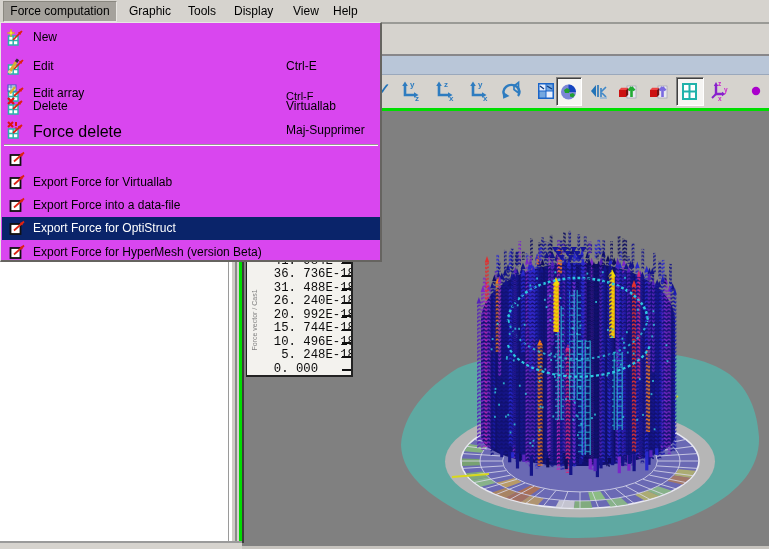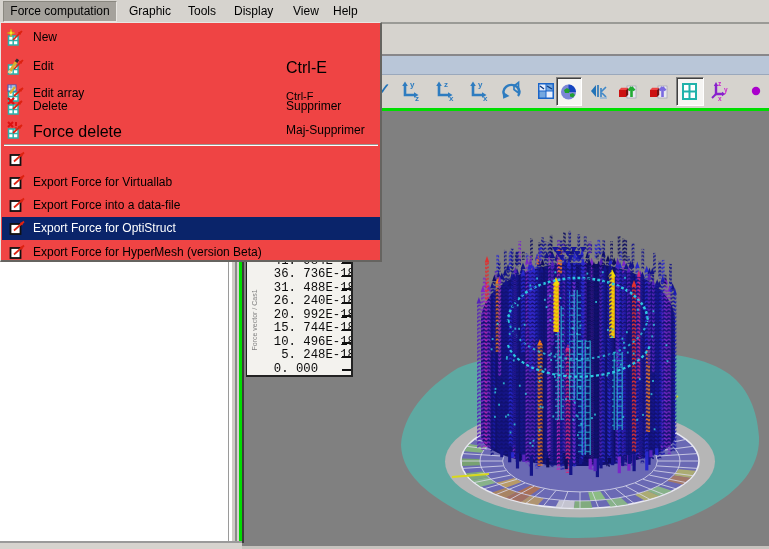--- a/index.html
+++ b/index.html
@@ -630,21 +630,21 @@
   </div>
 <div class="abs" style="left:242px;top:546px;width:527px;height:3px;background:#c6c3be"></div>
 <div style="position:absolute;left:0;top:0;width:769px;height:22px;background:#d6d3ce;font-size:12px;color:#000">
     <div style="position:absolute;left:3px;top:1px;width:114px;height:21px;background:#a5a29c;border:1px solid;border-color:#8a8880 #e8e6e2 #e8e6e2 #8a8880;box-sizing:border-box;text-align:center;line-height:19px">Force computation</div>
     <div style="position:absolute;left:129px;top:4px">Graphic</div>
     <div style="position:absolute;left:188px;top:4px">Tools</div>
     <div style="position:absolute;left:234px;top:4px">Display</div>
     <div style="position:absolute;left:293px;top:4px">View</div>
     <div style="position:absolute;left:333px;top:4px">Help</div>
   </div>
-<div style="position:absolute;left:0px;top:22px;width:382px;height:240px;background:#ef4444;border-top:1px solid #e8e6e2;border-left:1px solid #e8e6e2;border-right:2px solid #666460;border-bottom:2px solid #666460;box-sizing:border-box;">
+<div style="position:absolute;left:0px;top:22px;width:382px;height:240px;background:#d946ef;border-top:1px solid #e8e6e2;border-left:1px solid #e8e6e2;border-right:2px solid #666460;border-bottom:2px solid #666460;box-sizing:border-box;">
     <div style="position:absolute;left:1px;top:3px;width:378px;height:23px;">
       <div style="position:absolute;left:5px;top:2px"><svg width="18" height="18" viewBox="0 0 18 18" style="">
           <rect x="1.5" y="8" width="9.5" height="9" fill="#ffffff" stroke="#2ab4ac" stroke-width="1.5"></rect>
           <path d="M6.2,8 L6.2,17 M1.5,12.5 L11,12.5" stroke="#2ab4ac" stroke-width="1.5"></path>
           <path d="M6.0,12.0 L15.0,3.0" stroke="#dd2211" stroke-width="1.7" fill="none"></path>
           <path d="M15.0,3.0 L13.4,7.1 L10.9,4.6 Z" fill="#dd2211"></path>
           <path d="M4,1 L5,4.2 L8,5 L5,5.8 L4,9 L3,5.8 L0.2,5 L3,4.2 Z" fill="#f8ee30" stroke="#c8a800" stroke-width="0.5"></path>
         </svg></div>
       <div style="position:absolute;left:31px;top:4px;font-size:12px">New</div>
     </div>
@@ -652,21 +652,21 @@
       <div style="position:absolute;left:5px;top:2px"><svg width="18" height="18" viewBox="0 0 18 18" style="">
           <rect x="1.5" y="8" width="9.5" height="9" fill="#ffffff" stroke="#2ab4ac" stroke-width="1.5"></rect>
           <path d="M6.2,8 L6.2,17 M1.5,12.5 L11,12.5" stroke="#2ab4ac" stroke-width="1.5"></path>
           <path d="M7.0,12.0 L16.0,3.0" stroke="#dd2211" stroke-width="1.7" fill="none"></path>
           <path d="M16.0,3.0 L14.4,7.1 L11.9,4.6 Z" fill="#dd2211"></path>
           <path d="M2,16 L9,5" stroke="#d8b030" stroke-width="3"></path>
           <path d="M9,5 L11,2.4" stroke="#303030" stroke-width="3"></path>
           <path d="M2,16 L3.4,13.8" stroke="#f0d8a0" stroke-width="3"></path>
         </svg></div>
       <div style="position:absolute;left:31px;top:4px;font-size:12px">Edit</div>
-      <div style="position:absolute;left:284px;top:4px;font-size:16px">Ctrl-E</div>
+      <div style="position:absolute;left:284px;top:4px;font-size:12px">Ctrl-E</div>
     </div>
     <div style="position:absolute;left:1px;top:49px;width:378px;height:23px;margin-top:10px;">
       <div style="position:absolute;left:5px;top:2px"><svg width="18" height="18" viewBox="0 0 18 18" style="">
           <rect x="1.5" y="8" width="9.5" height="9" fill="#ffffff" stroke="#2ab4ac" stroke-width="1.5"></rect>
           <path d="M6.2,8 L6.2,17 M1.5,12.5 L11,12.5" stroke="#2ab4ac" stroke-width="1.5"></path>
           <path d="M7.0,12.0 L16.0,4.0" stroke="#dd2211" stroke-width="1.7" fill="none"></path>
           <path d="M16.0,4.0 L14.2,8.0 L11.8,5.3 Z" fill="#dd2211"></path>
           <rect x="1" y="1" width="8" height="6" fill="#fff" stroke="#3060c0" stroke-width="1"></rect>
           <path d="M1,3 h8 M4,1 v6" stroke="#3060c0" stroke-width="0.8"></path>
           <path d="M3,9.5 L8,3" stroke="#d8b030" stroke-width="2.4"></path>
@@ -676,21 +676,21 @@
     </div>
     <div style="position:absolute;left:1px;top:72px;width:378px;height:23px;">
       <div style="position:absolute;left:5px;top:2px"><svg width="18" height="18" viewBox="0 0 18 18" style="">
           <rect x="1.5" y="8" width="9.5" height="9" fill="#ffffff" stroke="#2ab4ac" stroke-width="1.5"></rect>
           <path d="M6.2,8 L6.2,17 M1.5,12.5 L11,12.5" stroke="#2ab4ac" stroke-width="1.5"></path>
           <path d="M6.0,12.0 L15.0,4.0" stroke="#dd2211" stroke-width="1.7" fill="none"></path>
           <path d="M15.0,4.0 L13.2,8.0 L10.8,5.3 Z" fill="#dd2211"></path>
           <path d="M1,1 L7,7 M7,1 L1,7" stroke="#dd1111" stroke-width="2.2"></path>
         </svg></div>
       <div style="position:absolute;left:31px;top:4px;font-size:12px">Delete</div>
-      <div style="position:absolute;left:284px;top:4px;font-size:12px">Supprimer</div>
+      <div style="position:absolute;left:284px;top:4px;font-size:12px">Virtuallab</div>
     </div>
     <div style="position:absolute;left:1px;top:96px;width:378px;height:23px;">
       <div style="position:absolute;left:5px;top:2px"><svg width="18" height="18" viewBox="0 0 18 18" style="">
           <rect x="1.5" y="8" width="9.5" height="9" fill="#ffffff" stroke="#2ab4ac" stroke-width="1.5"></rect>
           <path d="M6.2,8 L6.2,17 M1.5,12.5 L11,12.5" stroke="#2ab4ac" stroke-width="1.5"></path>
           <path d="M6.0,12.0 L15.0,4.0" stroke="#dd2211" stroke-width="1.7" fill="none"></path>
           <path d="M15.0,4.0 L13.2,8.0 L10.8,5.3 Z" fill="#dd2211"></path>
           <path d="M1,1 L6,6 M6,1 L1,6" stroke="#dd1111" stroke-width="2"></path>
           <path d="M9,1 L9,5 M9,6.5 L9,7.5" stroke="#dd1111" stroke-width="2"></path>
         </svg></div>

